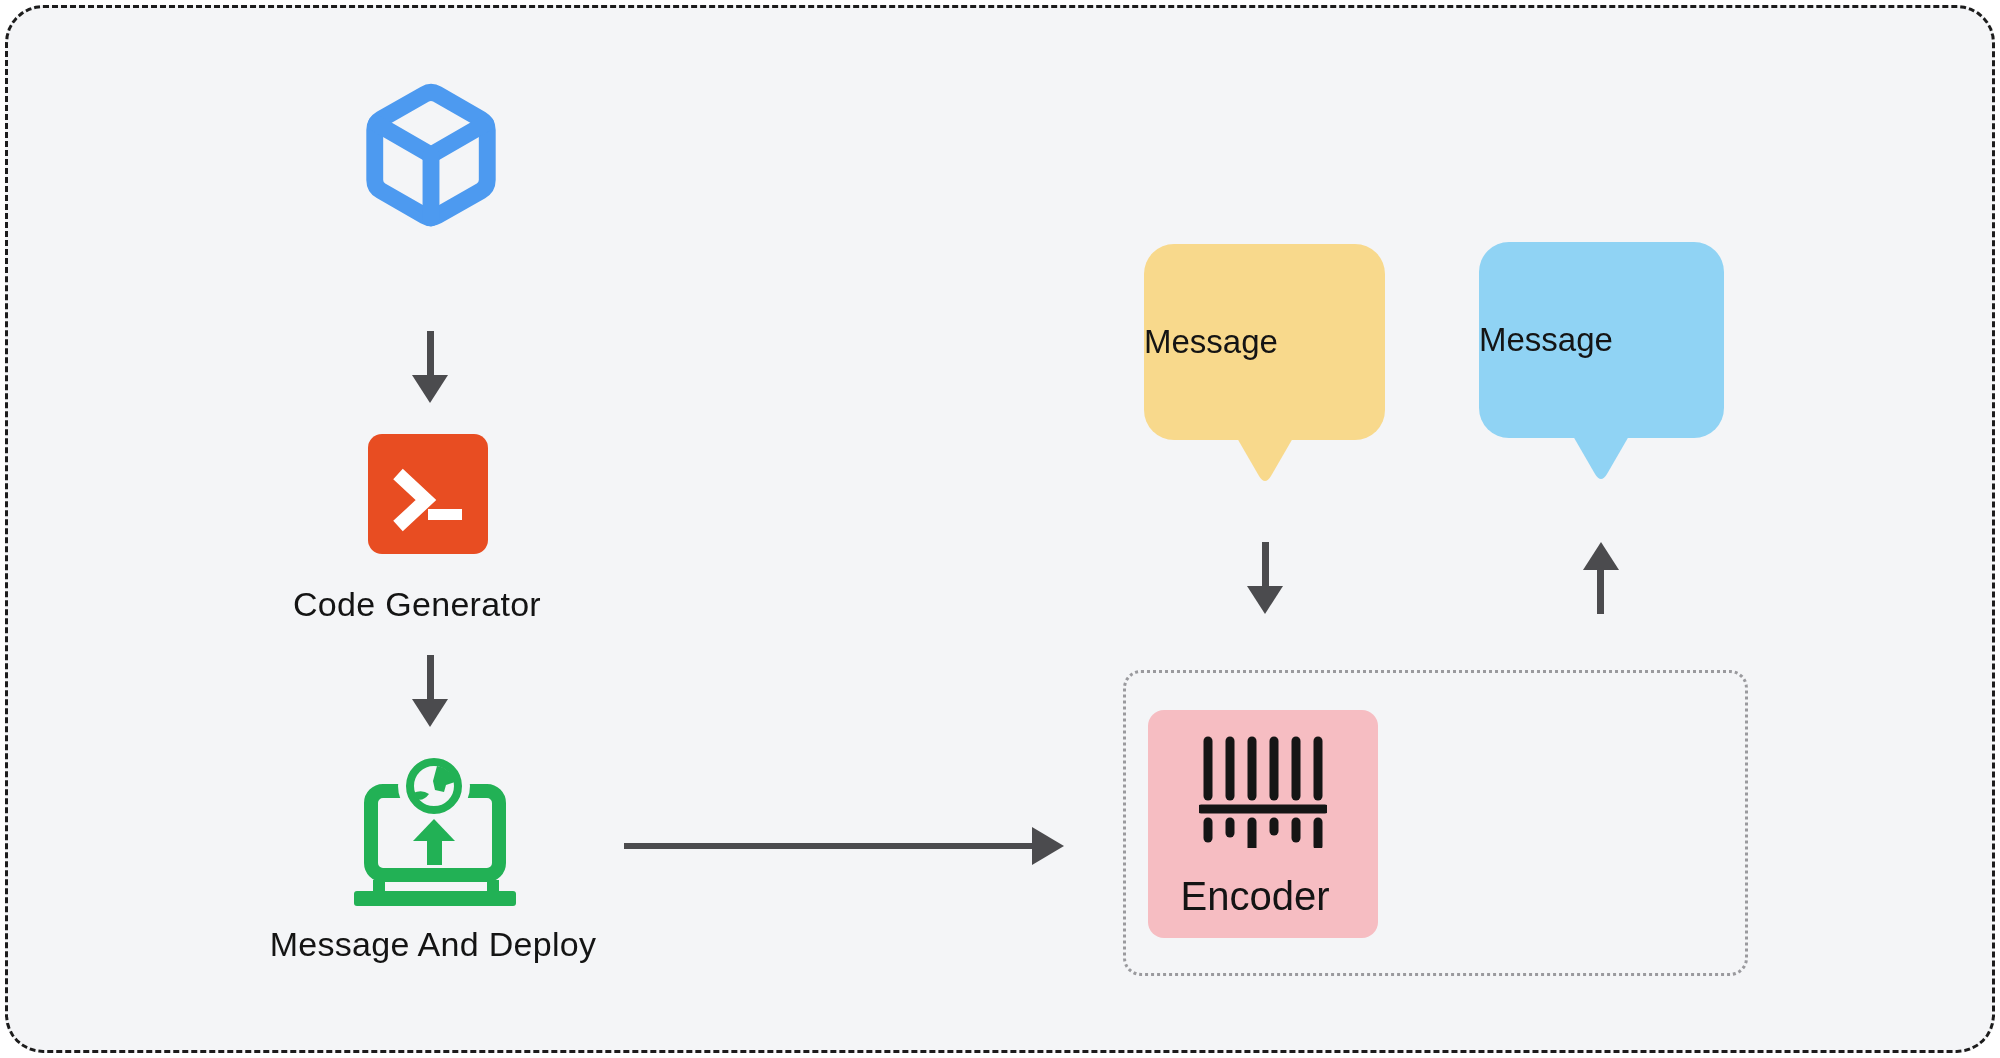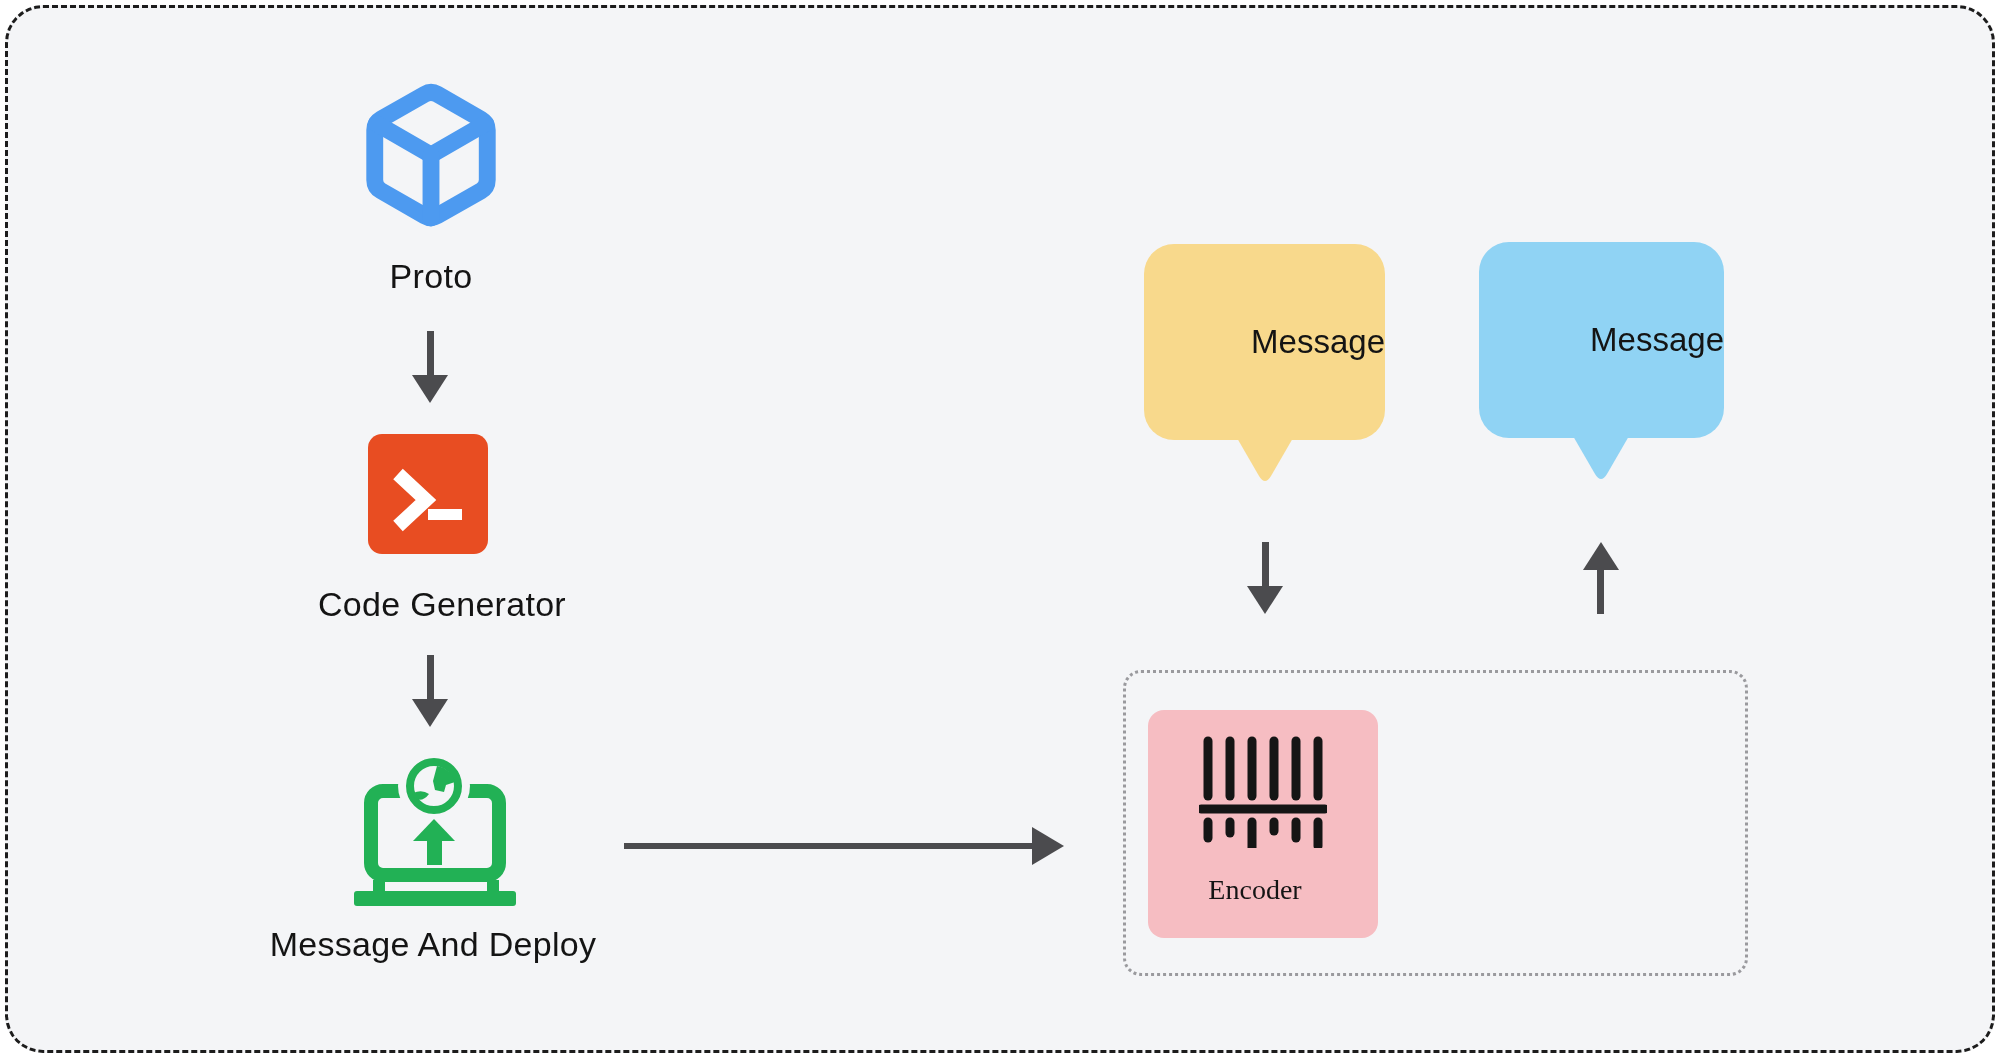--- a/index.html
+++ b/index.html
@@ -8,34 +8,34 @@
     --deploy-green:#22b155; --msg-yellow:#f8d98c; --msg-blue:#90d3f4;
     --encoder-pink:#f6bdc2; --decoder-salmon:#f4949b; --codec-border:#9a9a9e; --barcode-ink:#151515;
   }
   *{margin:0;padding:0;box-sizing:border-box;}
   body{background:var(--page-bg);font-family:"Liberation Sans","DejaVu Sans",sans-serif;}
   .stage{position:relative;width:2000px;height:1058px;overflow:hidden;}
   .frame{position:absolute;left:5px;top:5px;right:5px;bottom:5px;border:3px dashed var(--frame-border);
          border-radius:38px;background:var(--panel-bg);}
   .abs{position:absolute;}
   .label{position:absolute;text-align:center;color:var(--text-ink);font-size:34px;font-weight:500;letter-spacing:.3px;}
-  .bubble{position:absolute;border-radius:30px;display:flex;align-items:center;justify-content:flex-end;
+  .bubble{position:absolute;border-radius:30px;display:flex;align-items:center;justify-content:flex-start;
           font-size:33px;font-weight:500;color:var(--text-ink);}
   .bubble-yellow{background:var(--msg-yellow);}
   .bubble-blue{background:var(--msg-blue);}
   .tail-yellow{fill:var(--msg-yellow);}
   .tail-blue{fill:var(--msg-blue);}
   .arrow-fill{fill:var(--arrow-ink);}
   .rot180{transform:rotate(180deg);}
   .codec-wrap{position:absolute;border:3px dotted var(--codec-border);border-radius:18px;}
   .codec-box{position:absolute;border-radius:16px;}
   .box-encoder{background:var(--encoder-pink);}
   .box-decoder{background:var(--decoder-salmon);}
   .codec-label{position:absolute;left:0;right:16px;top:164px;text-align:center;
-               font-size:28px;font-weight:500;color:var(--text-ink);font-family:Liberation Serif, serif;}
+               font-size:40px;font-weight:500;color:var(--text-ink);}
   .barcode line{stroke:var(--barcode-ink);stroke-width:9;stroke-linecap:round;}
   .cube-stroke{stroke:var(--cube-blue);}
   .terminal-bg{fill:var(--terminal-orange);}
   .terminal-glyph{stroke:var(--terminal-glyph);}
   .terminal-glyph-fill{fill:var(--terminal-glyph);}
   .green-stroke{stroke:var(--deploy-green);}
   .green-fill{fill:var(--deploy-green);}
   .panel-fill{fill:var(--panel-bg);}
 </style>
 </head>
@@ -43,33 +43,32 @@
 
 <div class="stage">
 
   <div class="frame"></div>
 
   <svg class="abs" style="left:356px;top:80px" width="150" height="150" viewBox="0 0 24 24" fill="none" stroke-width="2.7" stroke-linecap="round" stroke-linejoin="round">
     <path class="cube-stroke" d="M21 16V8a2 2 0 0 0-1-1.73l-7-4a2 2 0 0 0-2 0l-7 4A2 2 0 0 0 3 8v8a2 2 0 0 0 1 1.73l7 4a2 2 0 0 0 2 0l7-4A2 2 0 0 0 21 16z"></path>
     <polyline class="cube-stroke" points="3.27 6.96 12 12.01 20.73 6.96"></polyline>
     <line class="cube-stroke" x1="12" y1="22.08" x2="12" y2="12"></line>
   </svg>
-  <div class="label" style="left:281px;top:257px;width:300px">Proto</div>
 
   <svg class="abs" style="left:410px;top:331px" width="40" height="72" viewBox="0 0 40 72">
     <rect class="arrow-fill" x="17" y="0" width="7" height="48"></rect>
     <polygon class="arrow-fill" points="2,44 38,44 20,72"></polygon>
   </svg>
 
   <svg class="abs" style="left:368px;top:434px" width="120" height="120" viewBox="0 0 120 120">
     <rect class="terminal-bg" x="0" y="0" width="120" height="120" rx="14"></rect>
     <path class="terminal-glyph" d="M30 40 L58 66 L30 92" fill="none" stroke-width="14"></path>
     <rect class="terminal-glyph-fill" x="60" y="75" width="34" height="11"></rect>
   </svg>
-  <div class="label" style="left:242px;top:585px;width:400px">Code Generator</div>
+  <div class="label" style="left:217px;top:585px;width:400px">Code Generator</div>
 
   <svg class="abs" style="left:410px;top:655px" width="40" height="72" viewBox="0 0 40 72">
     <rect class="arrow-fill" x="17" y="0" width="7" height="48"></rect>
     <polygon class="arrow-fill" points="2,44 38,44 20,72"></polygon>
   </svg>
 
   <svg class="abs" style="left:350px;top:757px" width="170" height="150" viewBox="0 0 170 150">
     <rect class="green-stroke" x="21" y="34" width="128" height="84" rx="12" fill="none" stroke-width="14"></rect>
     <circle class="panel-fill" cx="84" cy="29" r="36"></circle>
     <circle class="green-stroke" cx="84" cy="29" r="24" fill="none" stroke-width="8"></circle>

